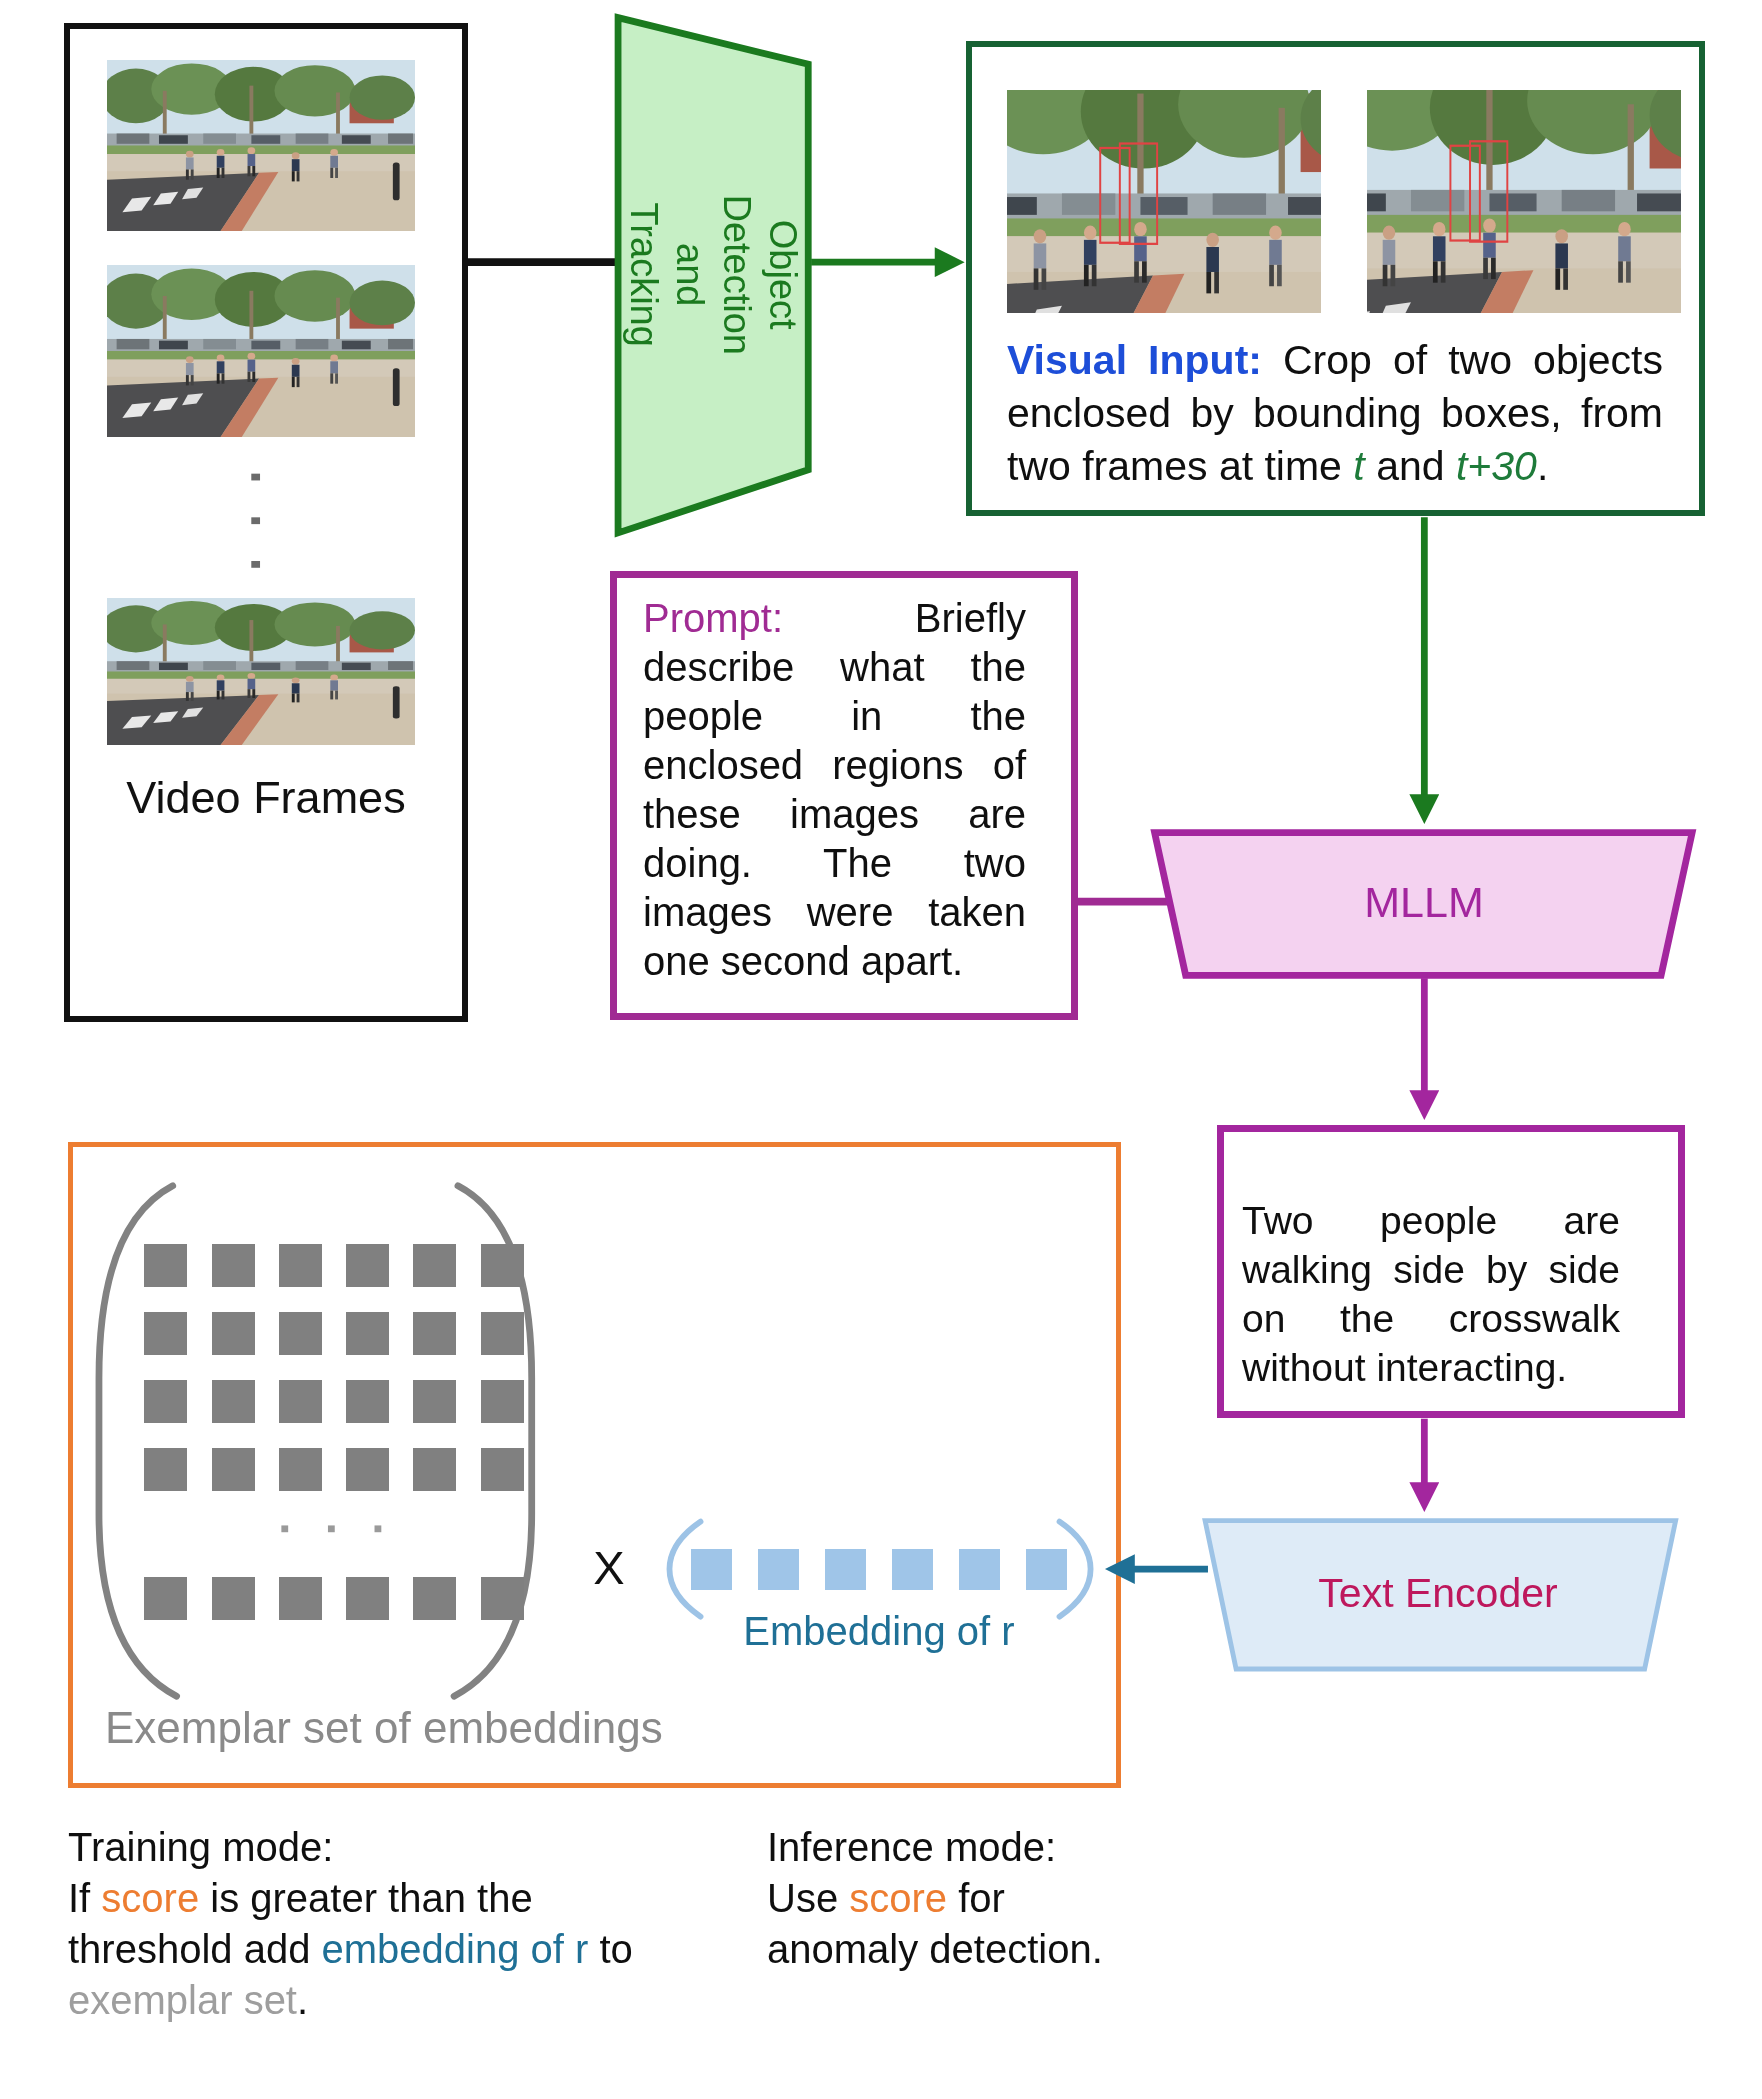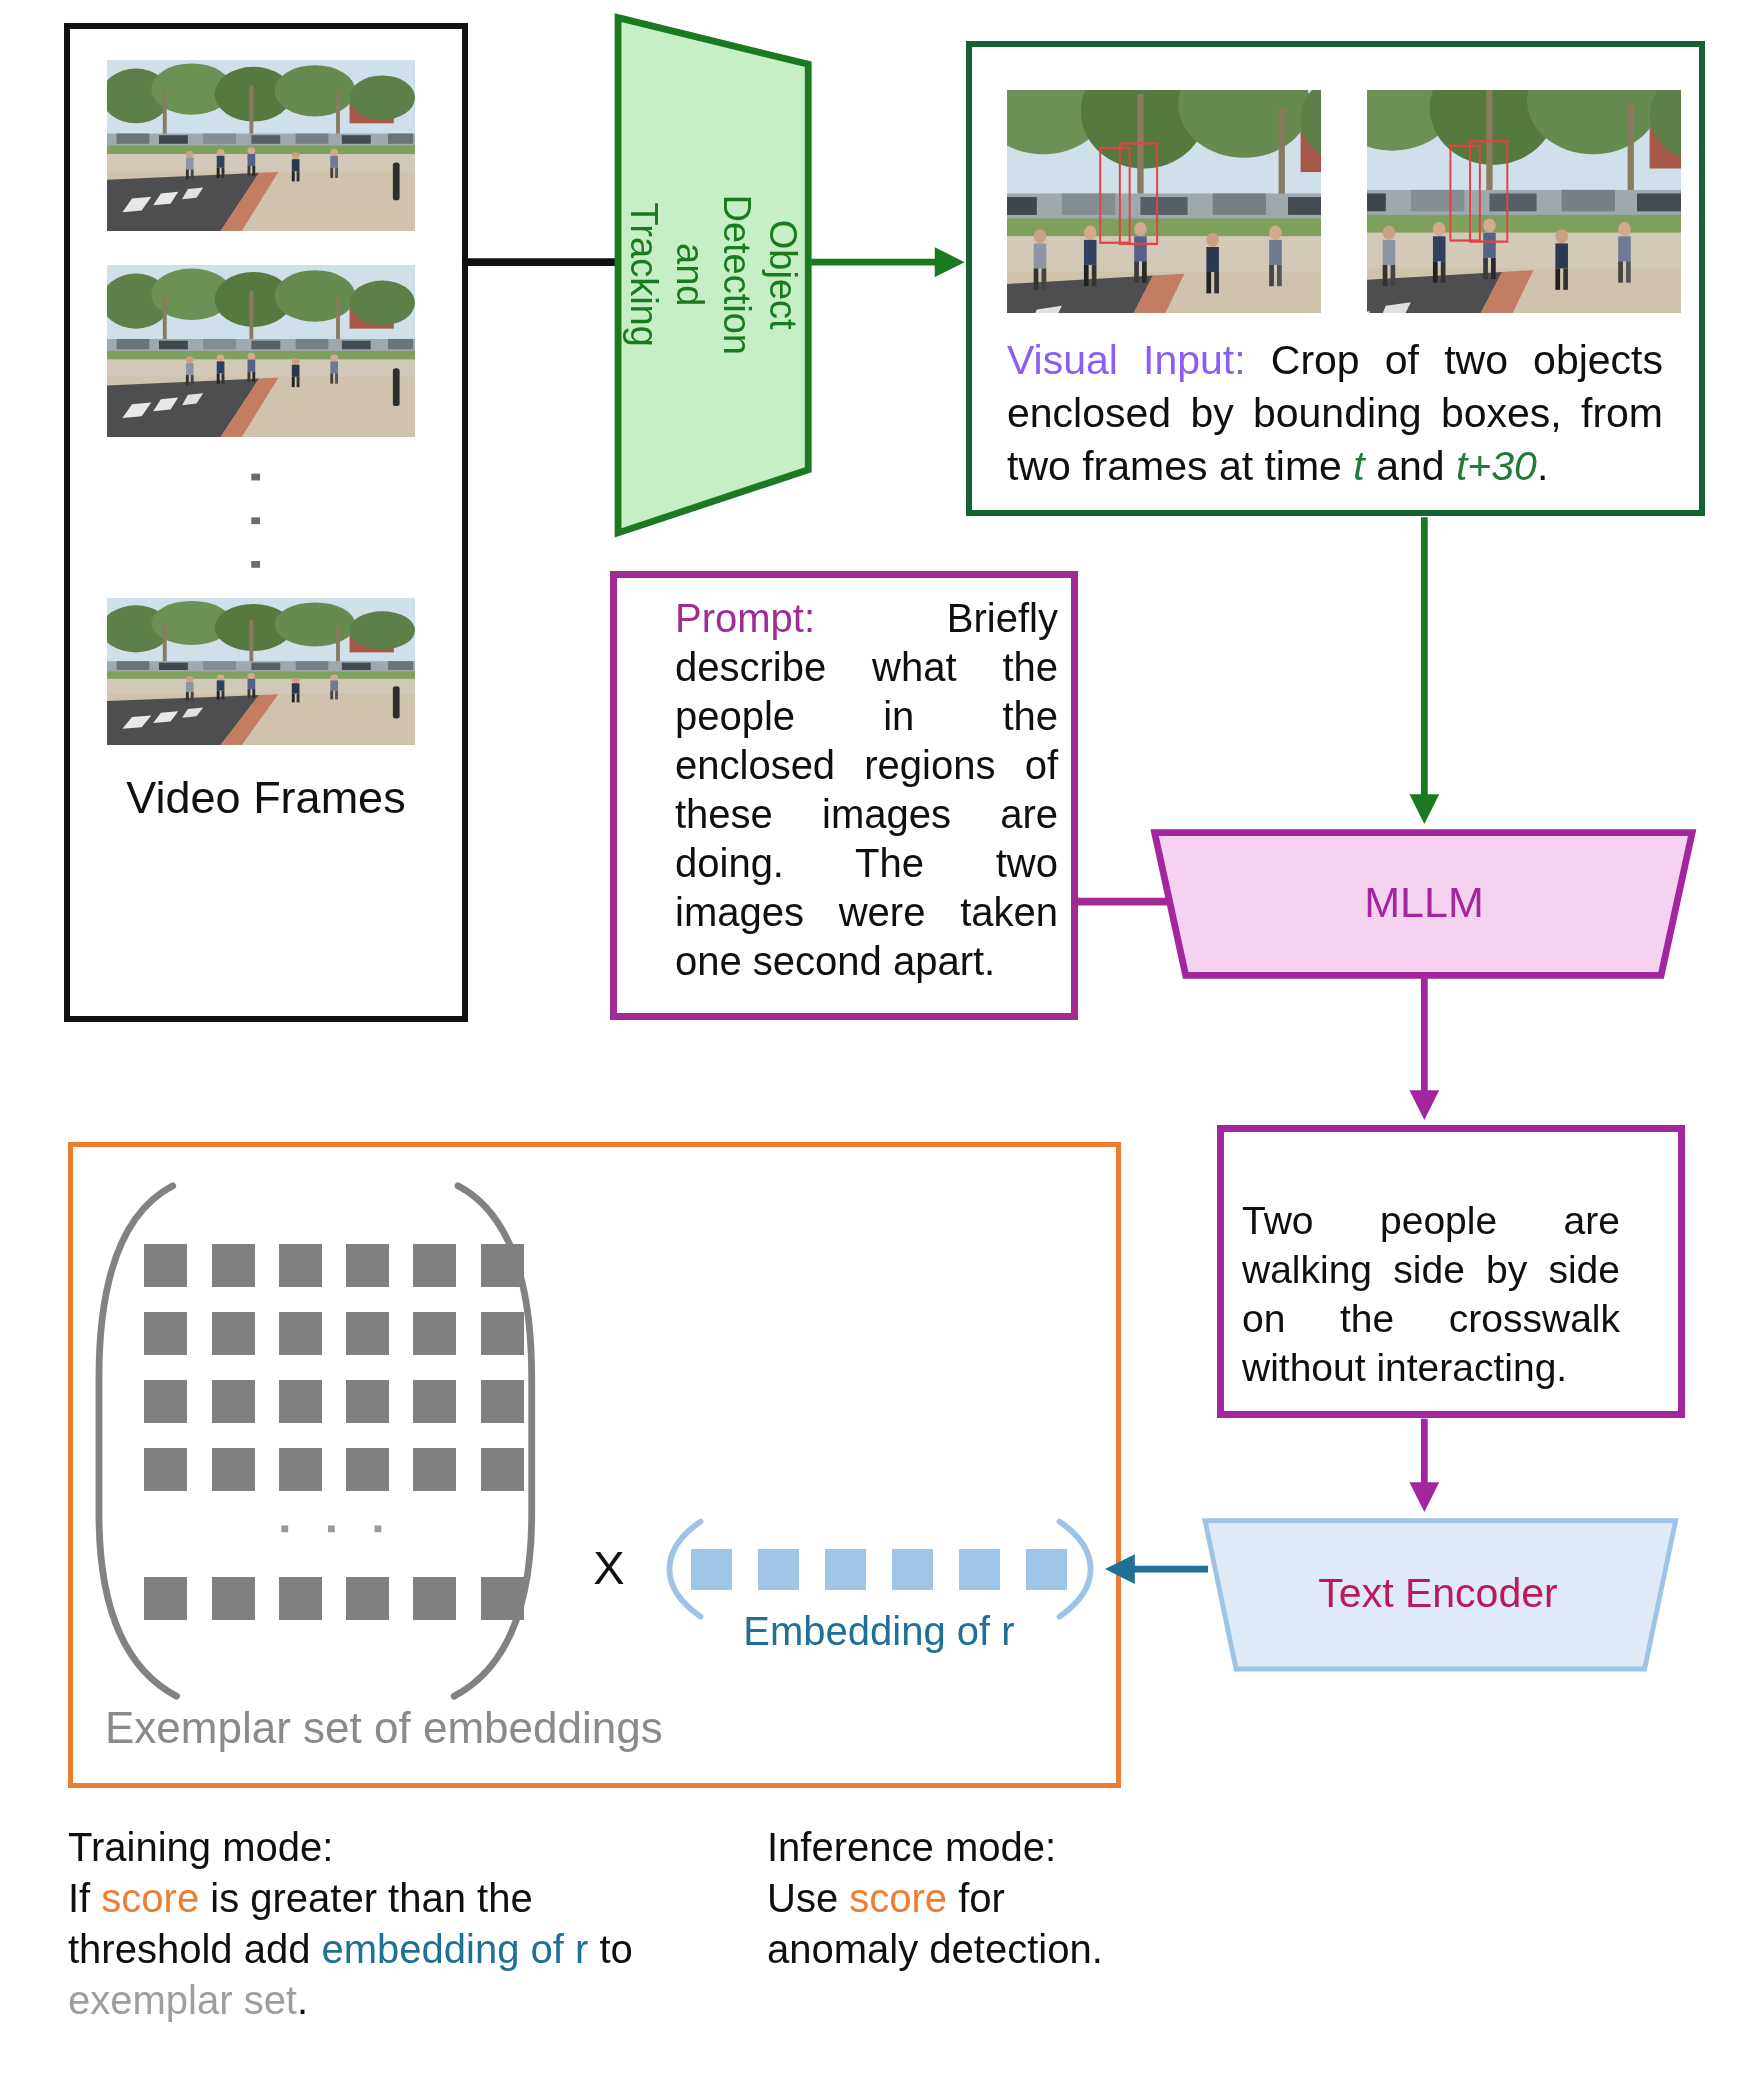--- a/index.html
+++ b/index.html
@@ -14,23 +14,23 @@
   svg.photo{position:absolute;z-index:2;}
   #diagram-svg{position:absolute;left:0;top:0;z-index:2;pointer-events:none;}
   .txt{position:absolute;z-index:4;}
   .center{text-align:center;}
   .justify{text-align:justify;}
   #video-frames-label{left:64px;top:772px;width:404px;font-size:45px;color:#111;}
   #odt-label-wrap{left:618px;top:17.5px;width:190px;height:515px;display:flex;align-items:center;justify-content:center;z-index:4;position:absolute;}
   #odt-label{transform:rotate(90deg);white-space:pre-line;text-align:center;width:485px;
              font-size:38px;line-height:1.22;color:#1B7A1F;}
   #visual-caption{left:1007px;top:334px;width:656px;font-size:41px;line-height:53px;}
-  .green-label{color:#8b5cf6;}
+  .green-label{color:#1d4ed8;font-weight:bold;}
   .green-ital{color:#1E7B3A;font-style:italic;}
-  #prompt-text{left:643px;top:594px;width:383px;font-size:40px;line-height:49px;margin-left:32px;}
+  #prompt-text{left:643px;top:594px;width:383px;font-size:40px;line-height:49px;}
   .prompt-label{color:#A02B93;}
   #mllm-label{left:1230px;top:878px;width:388px;font-size:43px;color:#A3269E;}
   #answer-label{left:1242px;top:1148px;width:378px;font-size:39px;color:#A3269E;
                 text-align:justify;text-align-last:justify;}
   #answer-text{left:1242px;top:1196px;width:378px;font-size:39px;line-height:49px;}
   #text-encoder-label{left:1244px;top:1570px;width:388px;font-size:41px;color:#be185d;}
   #score-calc{left:668px;top:1203px;width:427px;font-size:40px;line-height:54px;}
   .orange-word{color:#ED7D31;}
   #multiply{left:578px;top:1543px;width:62px;font-size:47px;line-height:50px;color:#111;}
   #embedding-label{left:685px;top:1609px;width:388px;font-size:40px;color:#1F7096;}

